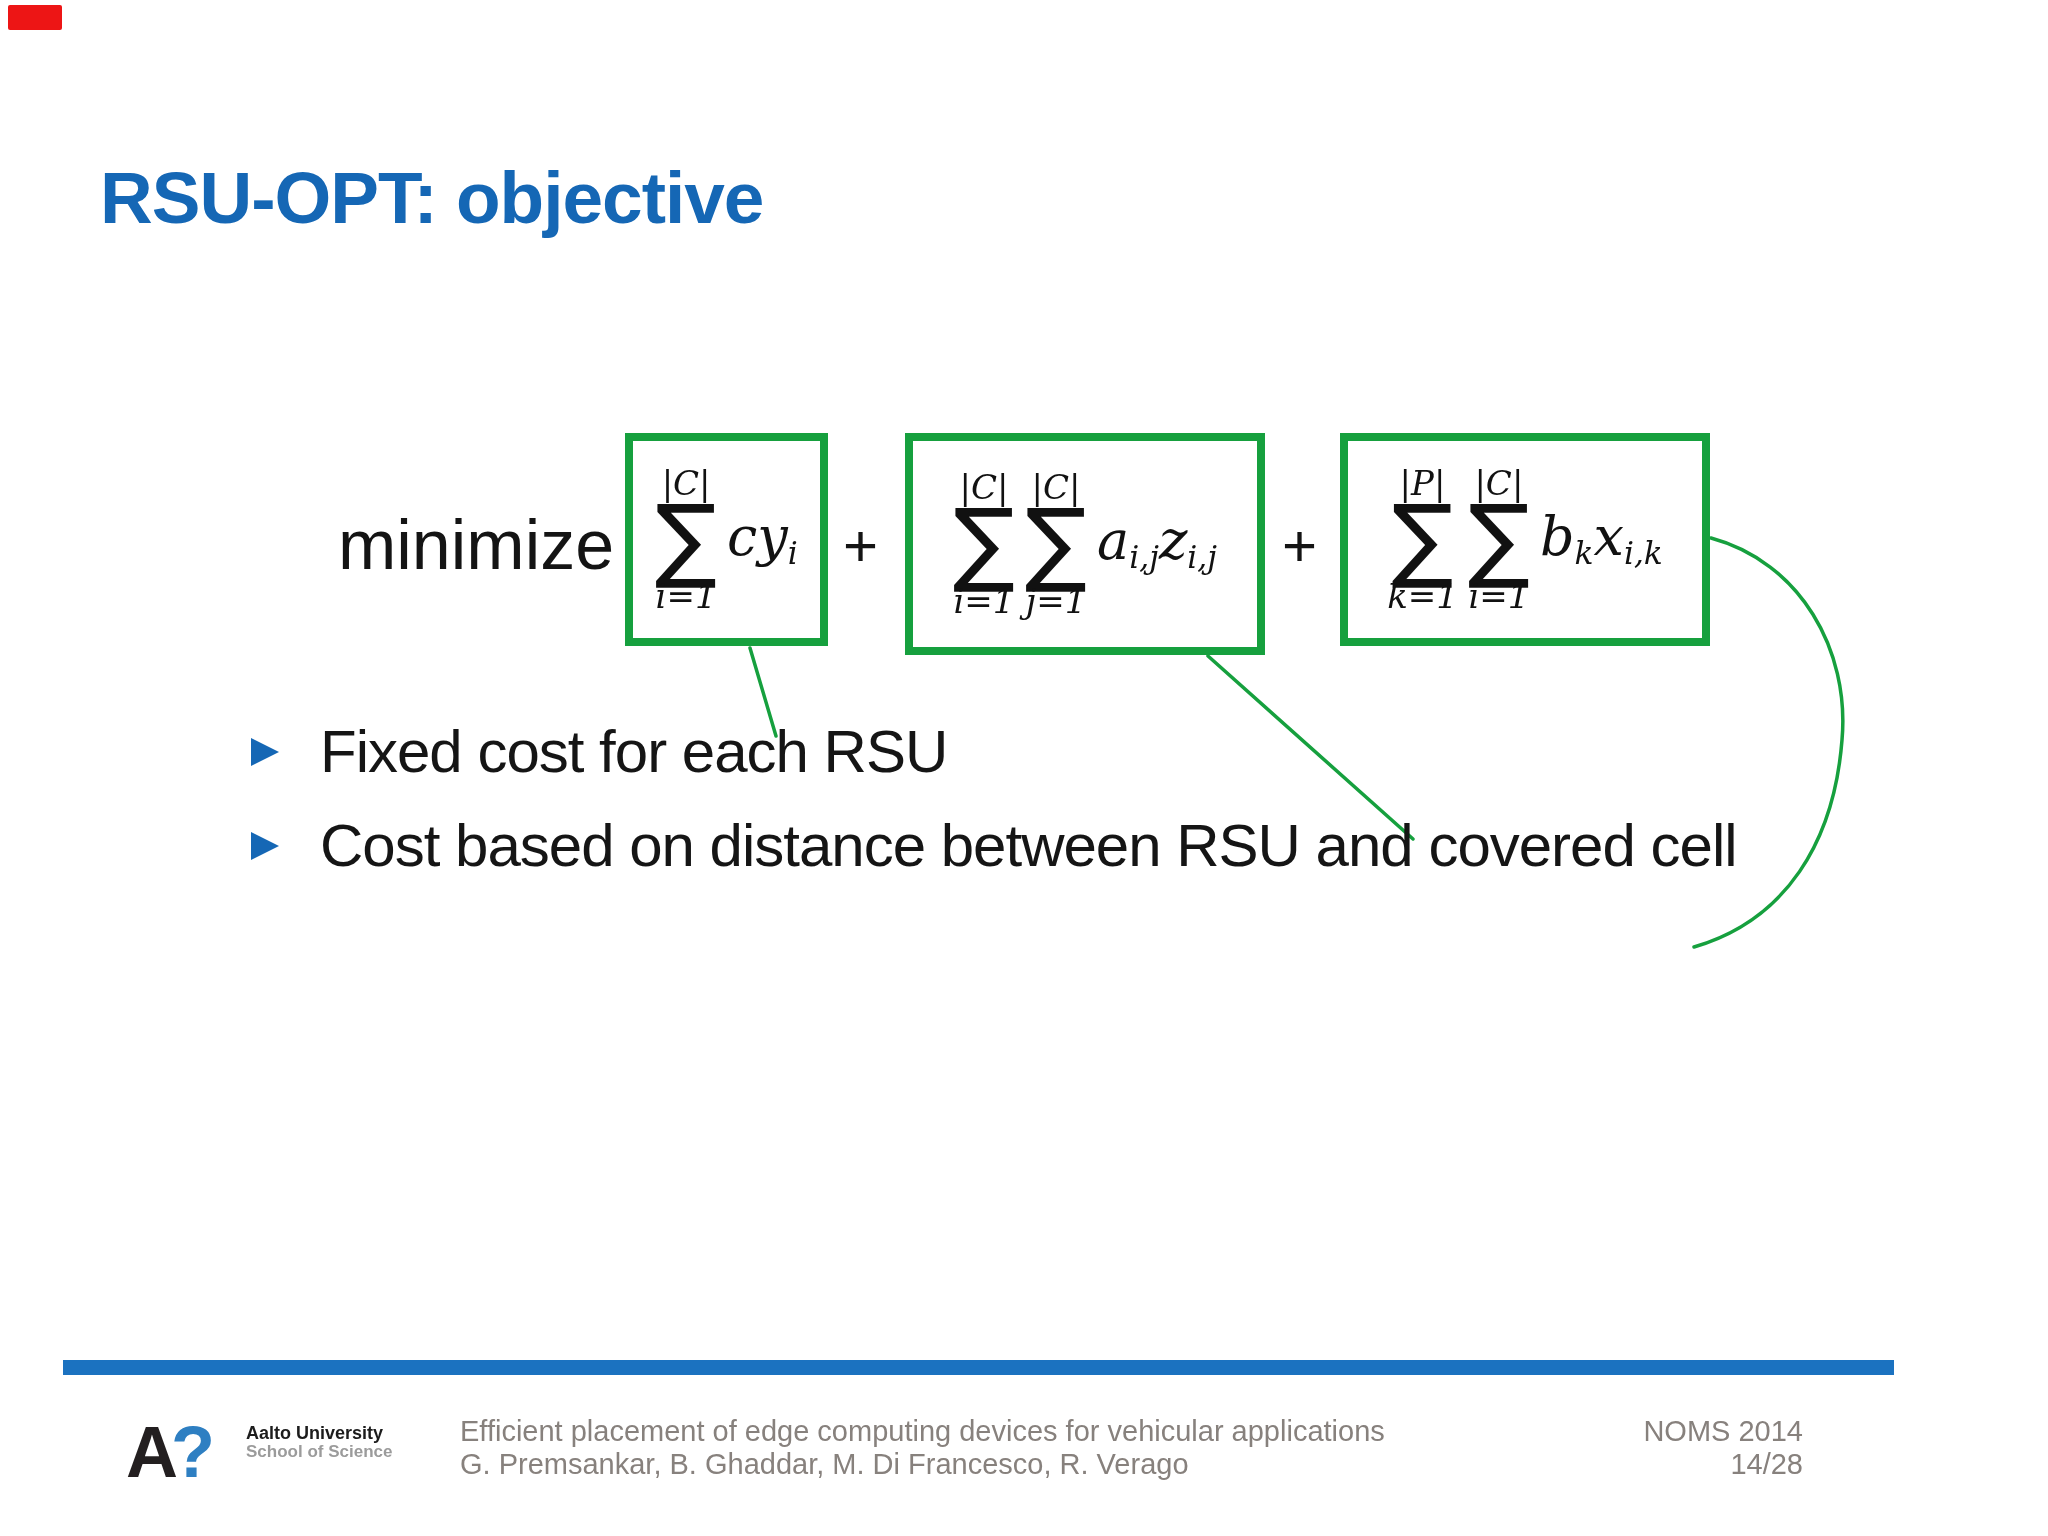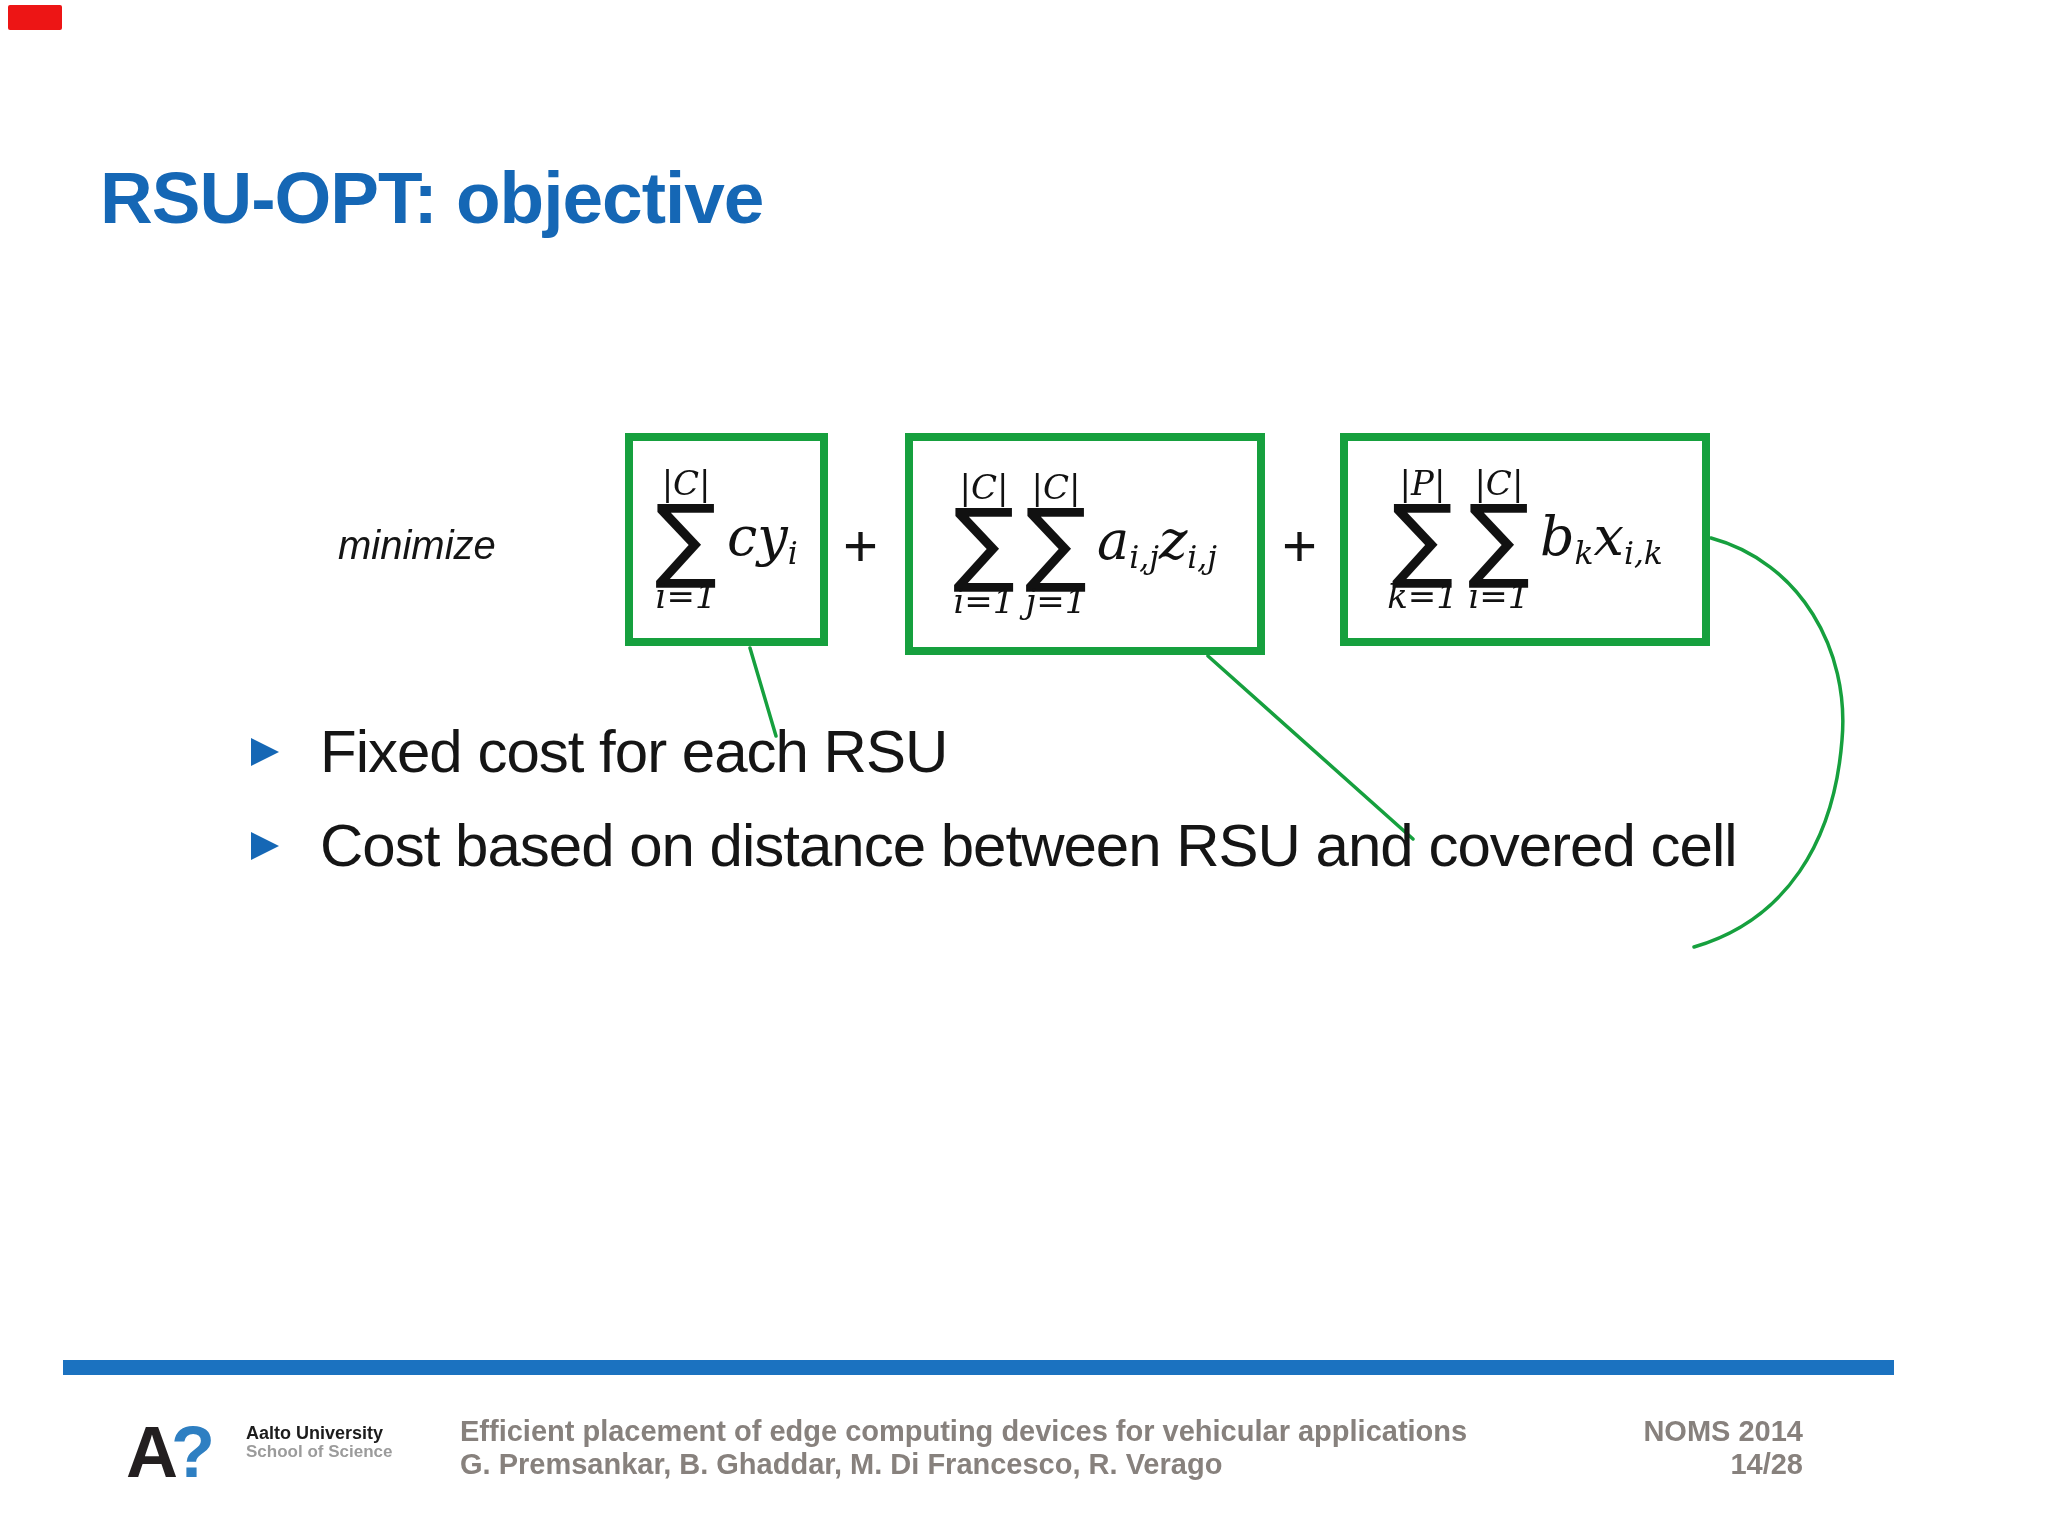--- a/index.html
+++ b/index.html
@@ -11,21 +11,21 @@
 
   .red-marker { left:8px; top:5px; width:54px; height:25px; background:#ed1515; border-radius:2px; }
 
   .title {
     left:100px; top:112px; font-size:73px; font-weight:bold; color:#1567b5;
     letter-spacing:-1px; line-height:1; white-space:nowrap;
   }
 
   
   .op-minimize {
-    left:338px; top:515px; font-size:40px; font-style:italic; line-height:60px;
+    left:338px; top:515px; font-size:70px; line-height:60px;
     color:#141414; white-space:nowrap;
   }
   .term-box {
     position:absolute; border:8px solid #16a03e; background:#ffffff;
     display:flex; align-items:center; justify-content:center; gap:10px;
     box-sizing:border-box;
   }
   .box1 { left:625px; top:433px; width:203px; height:213px; }
   .box2 { left:905px; top:433px; width:360px; height:222px; }
   .box3 { left:1340px; top:433px; width:370px; height:213px; }
@@ -64,21 +64,21 @@
   }
 
   
   .footer-bar { left:63px; top:1360px; width:1937px; height:15px; background:#1b72c0; }
   .logo { left:126px; top:1416px; font-weight:bold; font-size:72px; line-height:1; white-space:nowrap; }
   .logo .a { color:#231f20; }
   .logo .q { color:#2e7fc2; margin-left:-7px; }
   .aff { left:246px; font-weight:bold; line-height:1; white-space:nowrap; }
   .aff1 { top:1424px; font-size:18px; color:#1c1c1c; }
   .aff2 { top:1443px; font-size:17px; color:#9b9b9b; }
-  .ftext { font-weight:bold; font-size:29px; line-height:1; color:#87817d; white-space:nowrap; }
+  .ftext { font-weight:normal; font-size:29px; line-height:1; color:#87817d; white-space:nowrap; }
   .ft1 { left:460px; top:1417px; }
   .ft2 { left:460px; top:1450px; }
   .fr { right:91px; text-align:right; }
   .fr1 { top:1417px; }
   .fr2 { top:1450px;margin-left:28px; }
 </style>
 </head>
 <body>
 
 <div class="slide">

